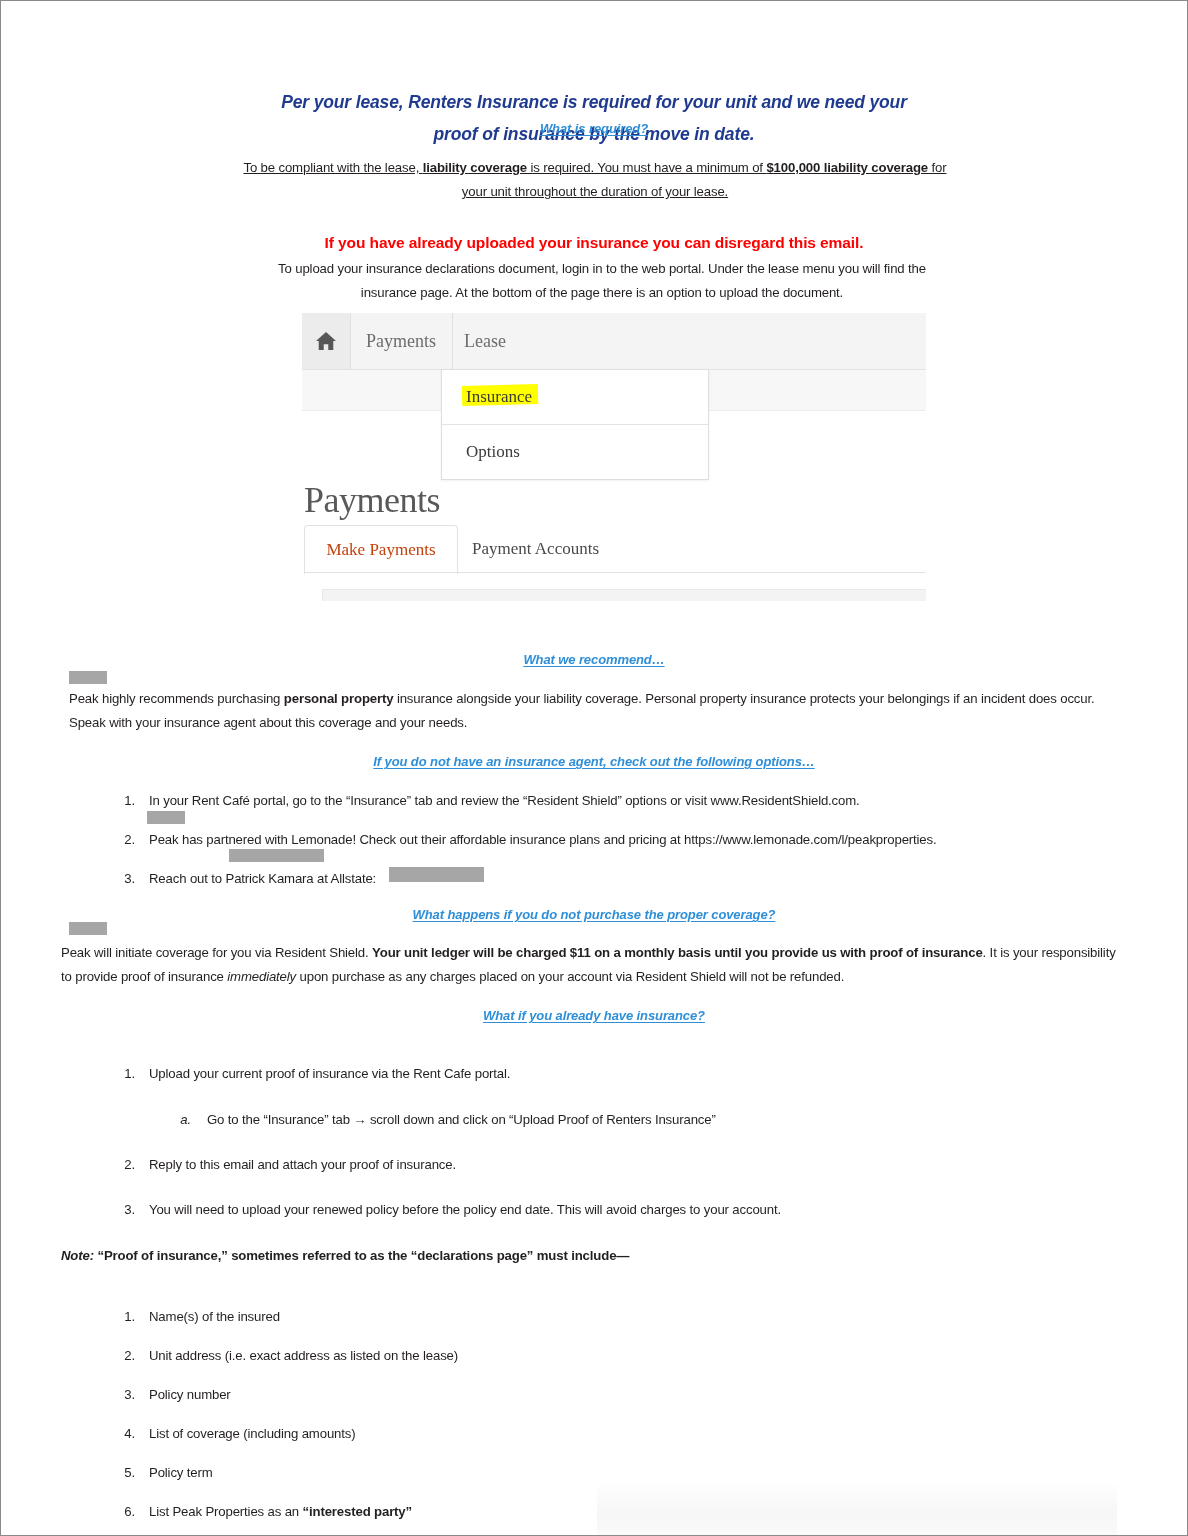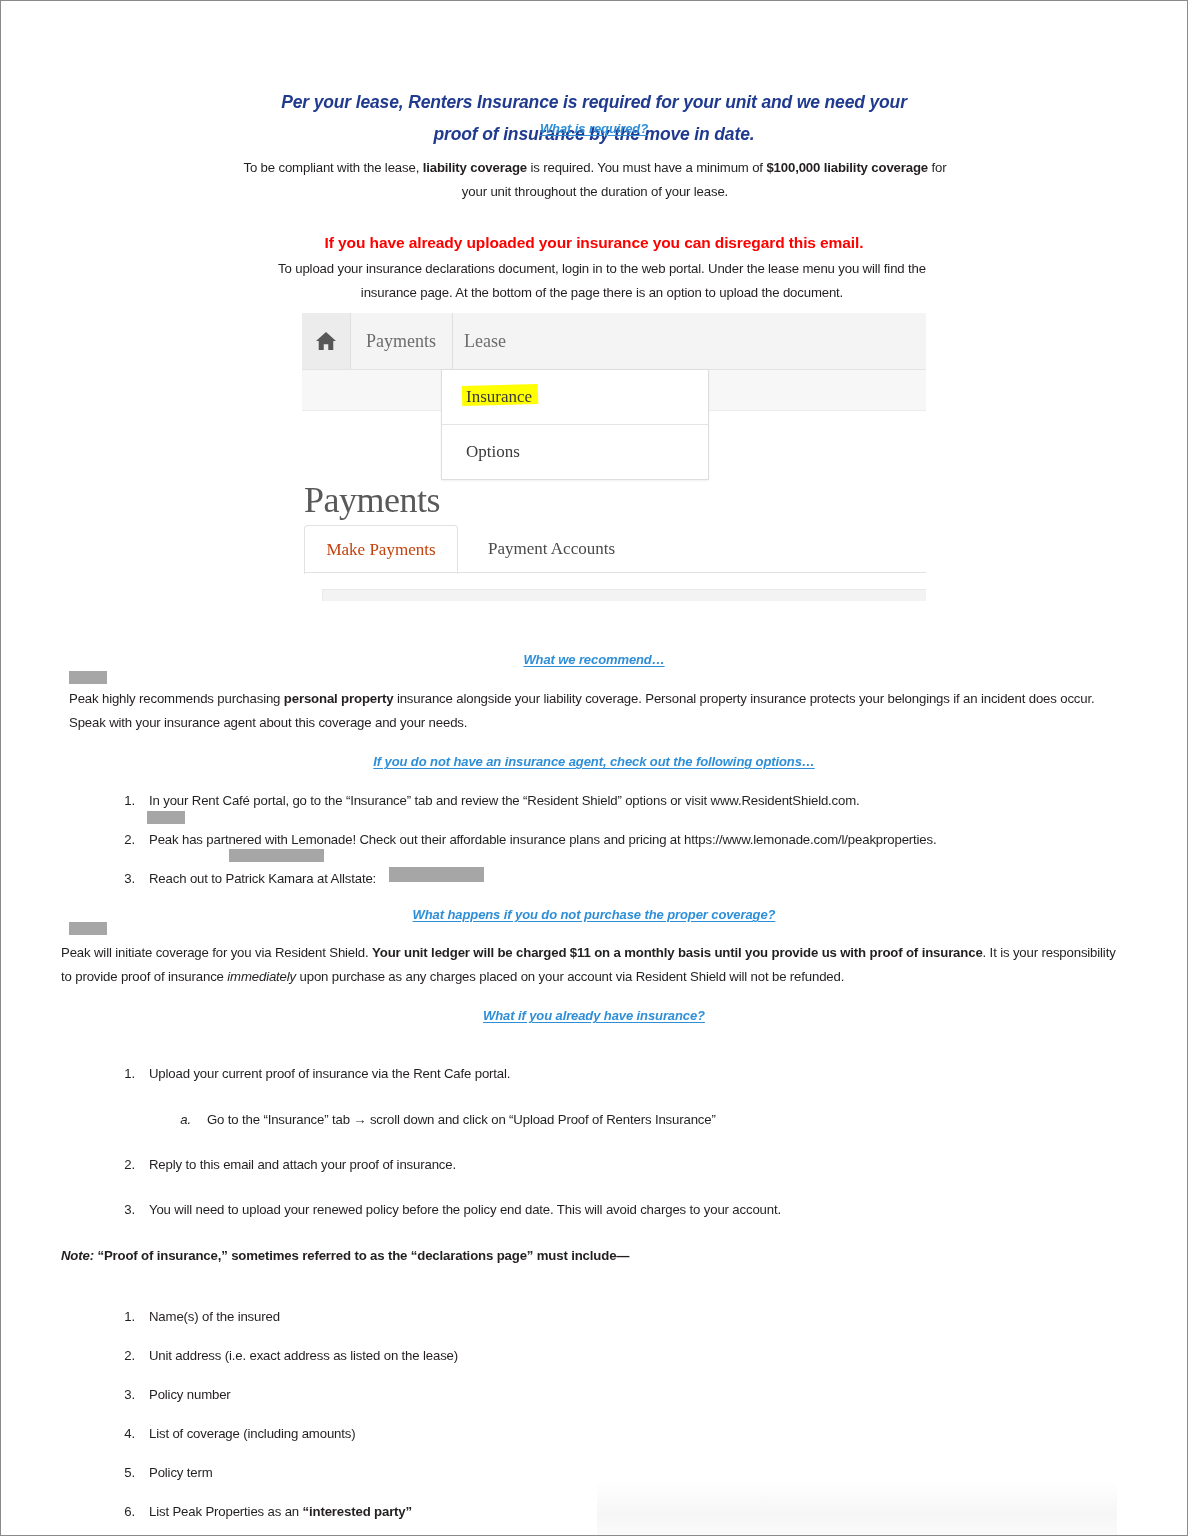--- a/index.html
+++ b/index.html
@@ -58,21 +58,21 @@
   }
 
   
   .para {
     position: absolute;
     color: #231f20;
     font-size: 13.2px;
     line-height: 24px;
     letter-spacing: -0.15px;
   }
-  .para.center { text-align: center; }
+  .para.center { text-align: center; text-decoration: underline; }
   .para b { font-weight: bold; }
   .para i { font-style: italic; }
 
   
   .olist {
     position: absolute;
     margin: 0;
     padding: 0;
     list-style: none;
     color: #231f20;
@@ -222,21 +222,21 @@
     left: 0;
     width: 152px;
     justify-content: center;
     color: #c2410c;
     background: #ffffff;
     border: 1px solid #e2e2e2;
     border-bottom: none;
     border-radius: 4px 4px 0 0;
   }
   .tab-inactive {
-    left: 172px;
+    left: 156px;
     color: #4a4a4a;
     padding: 0 12px;
   }
   .shot-tabline {
     position: absolute;
     left: 2px; top: 259px;
     width: 622px;
     border-top: 1px solid #e2e2e2;
   }
   .shot-panel {

